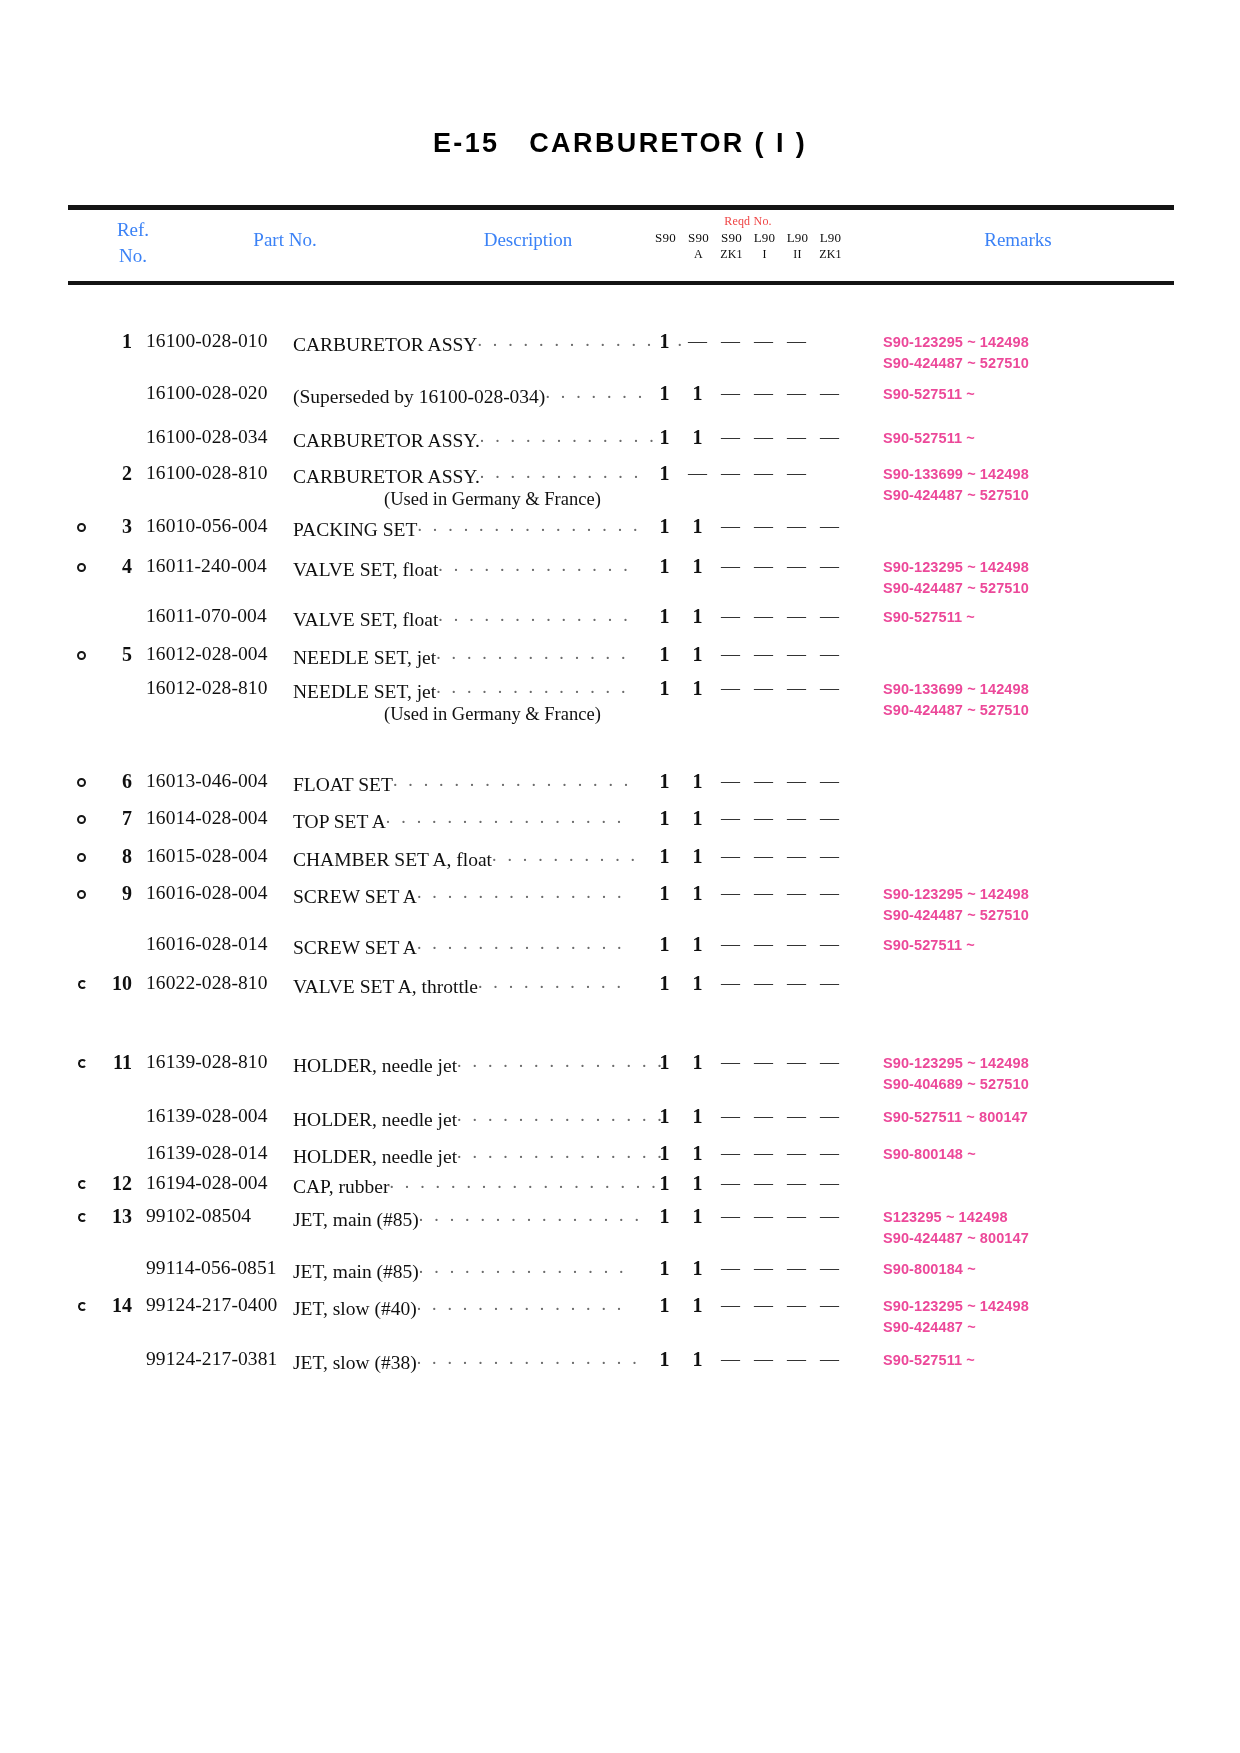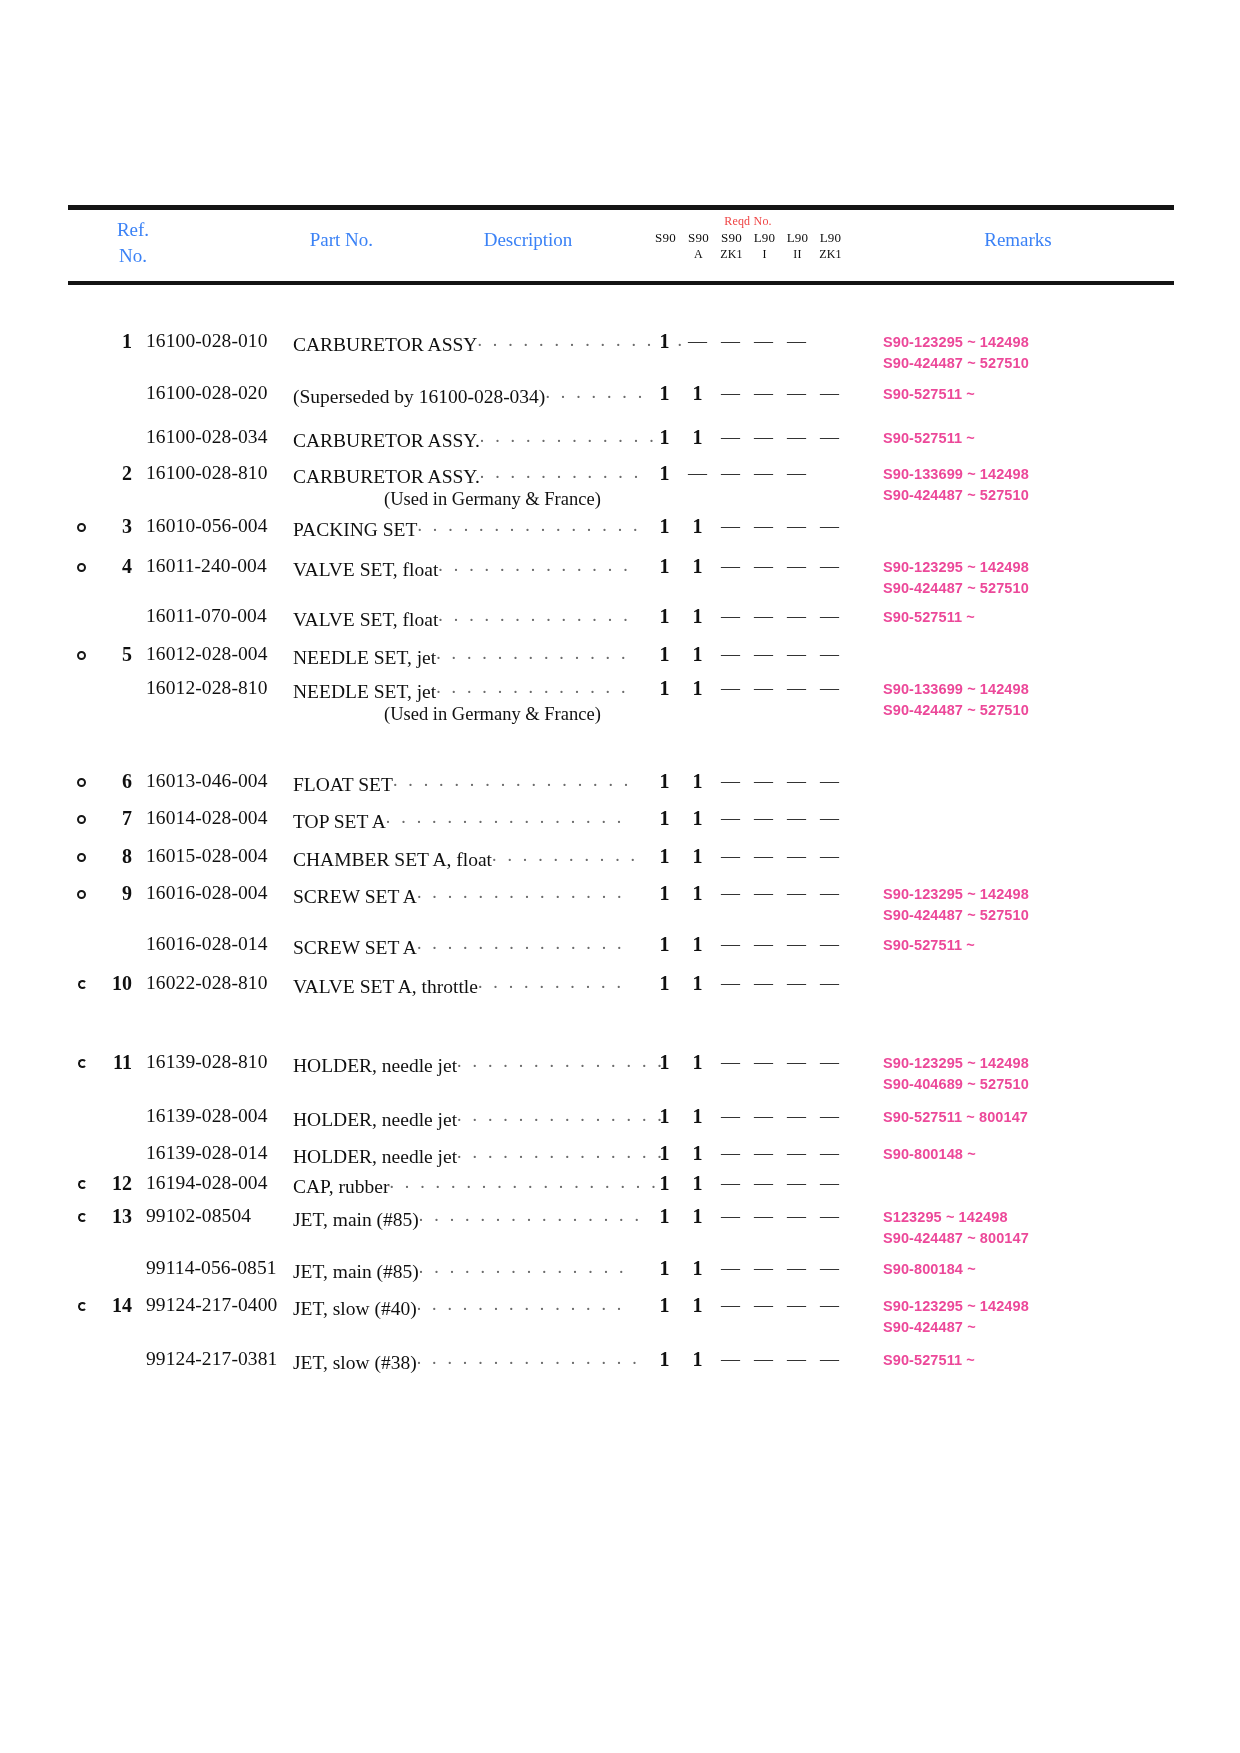--- a/index.html
+++ b/index.html
@@ -70,21 +70,21 @@
   .th {
     position: absolute;
     font-size: 19px;
     color: #3b82f6;
     text-align: center;
   }
   .th-ref {
     left: 30px; top: 5px; width: 70px;
     line-height: 1.35;
   }
-  .th-part   { left: 105px; top: 17px; width: 200px; text-align: right; }
+  .th-part   { left: 117px; top: 17px; width: 200px; }
   .th-desc   { left: 305px; top: 17px; width: 310px; }
   .th-remark { left: 820px; top: 17px; width: 260px; }
 
   .th-reqd {
     position: absolute;
     left: 580px;
     top: 2px;
     width: 200px;
     text-align: center;
   }
@@ -205,20 +205,21 @@
     letter-spacing: 0.1px;
   }
   .c-remark div { white-space: nowrap; }
 </style>
 </head>
 <body>
 
 <div class="page">
 
   <div class="title-block">
+    <div class="doc-title">E-15   CARBURETOR ( I )</div>
   </div>
 
   <div class="rule rule-top"></div>
   <div class="rule rule-bottom"></div>
 
   <div class="thead">
     <div class="th th-ref">
       <div>Ref.</div>
       <div>No.</div>
     </div>

